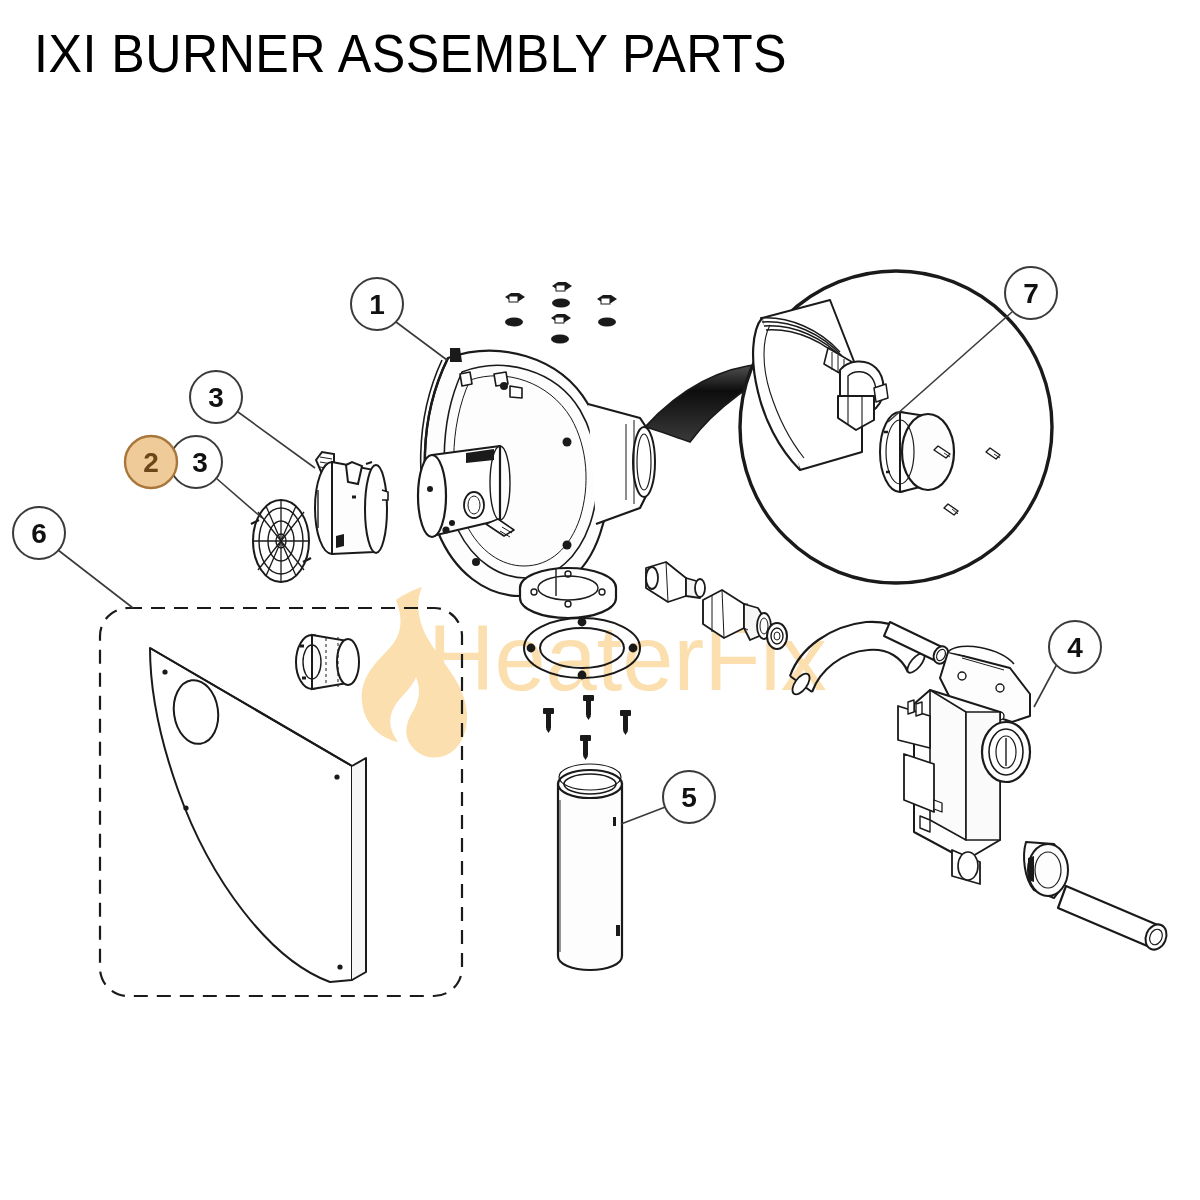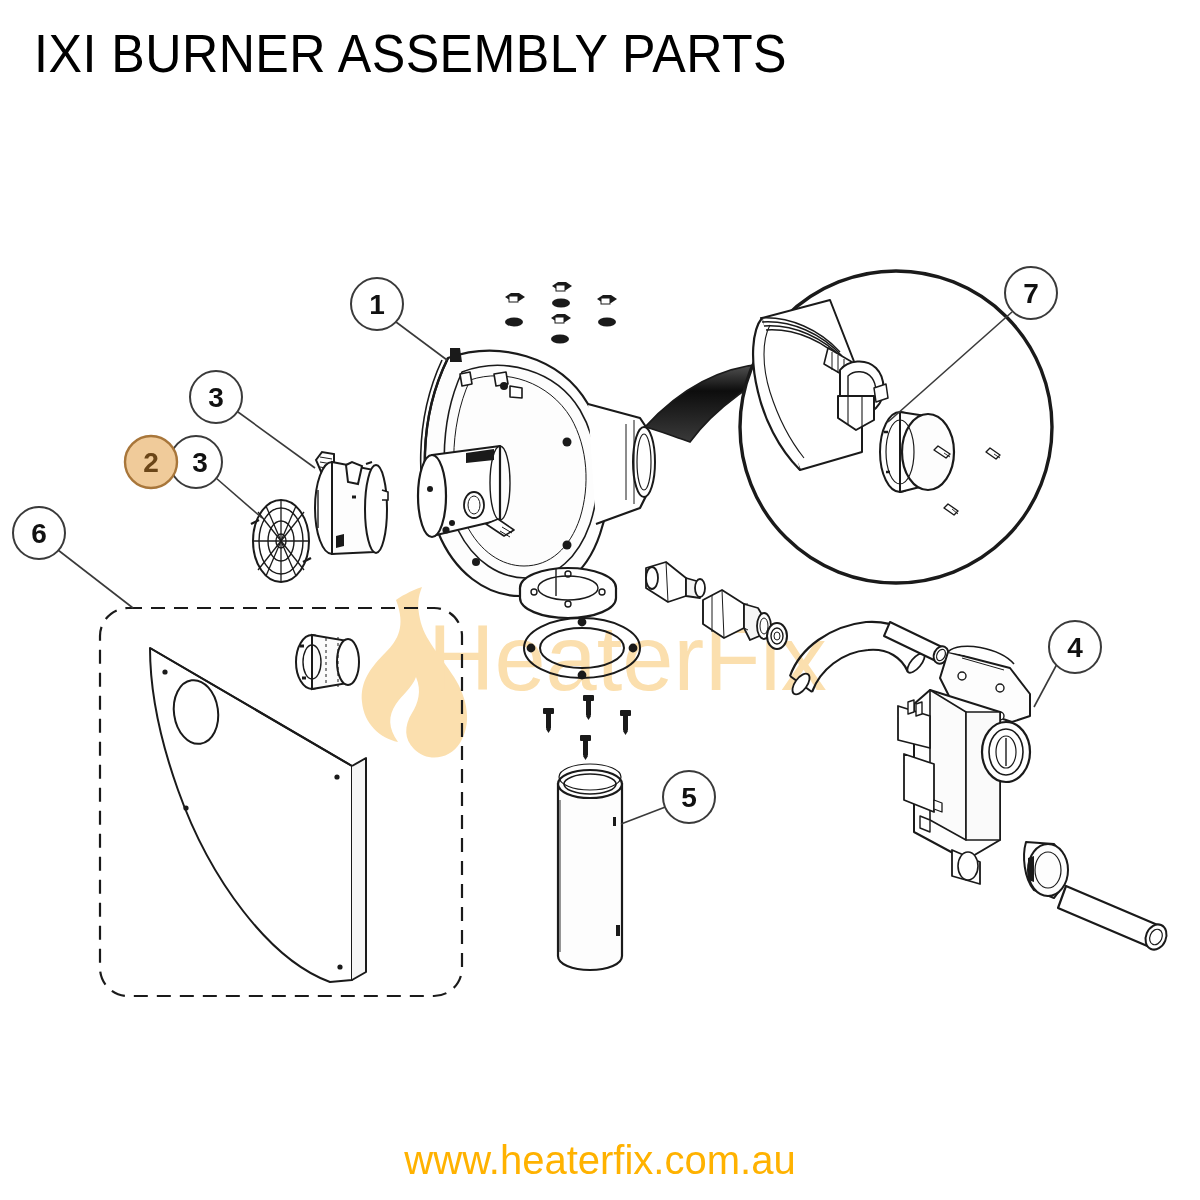--- a/index.html
+++ b/index.html
@@ -458,15 +458,14 @@
 
       <g>
         <circle cx="689" cy="797" r="26" fill="#ffffff" stroke="#3a3a3a" stroke-width="2"></circle>
         <text x="689" y="797" text-anchor="middle" dominant-baseline="central" font-family="Liberation Sans, sans-serif" font-size="28" font-weight="bold" fill="#111">5</text>
       </g>
 
     </g>
 
   </svg>
 
-  <div class="footer-url">www.heaterfix.com.au</div>
 
 </div>
 
 </body></html>

